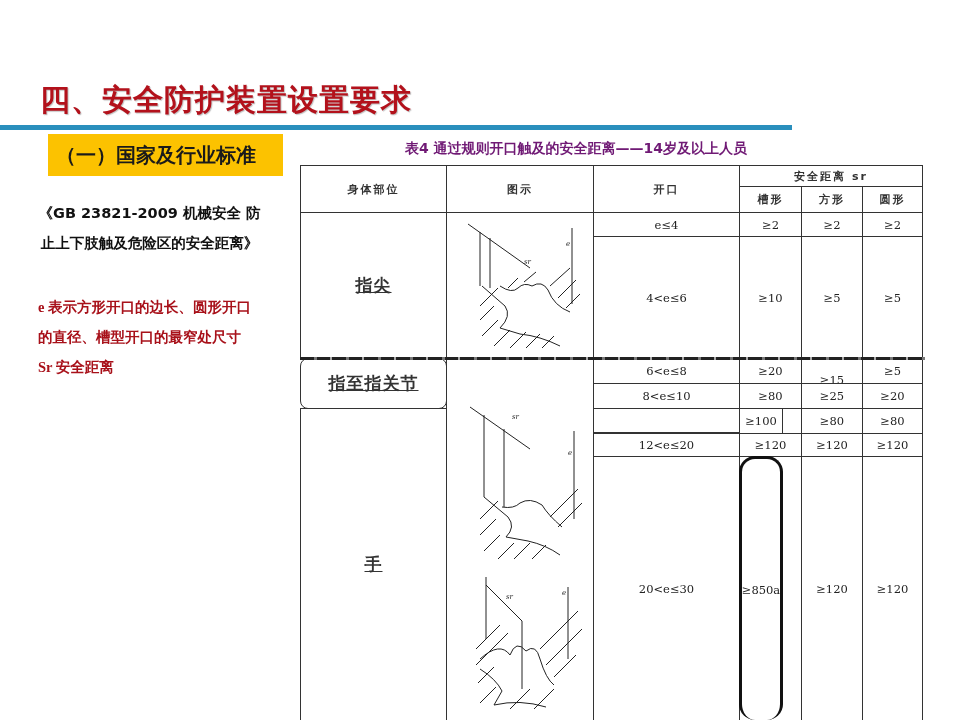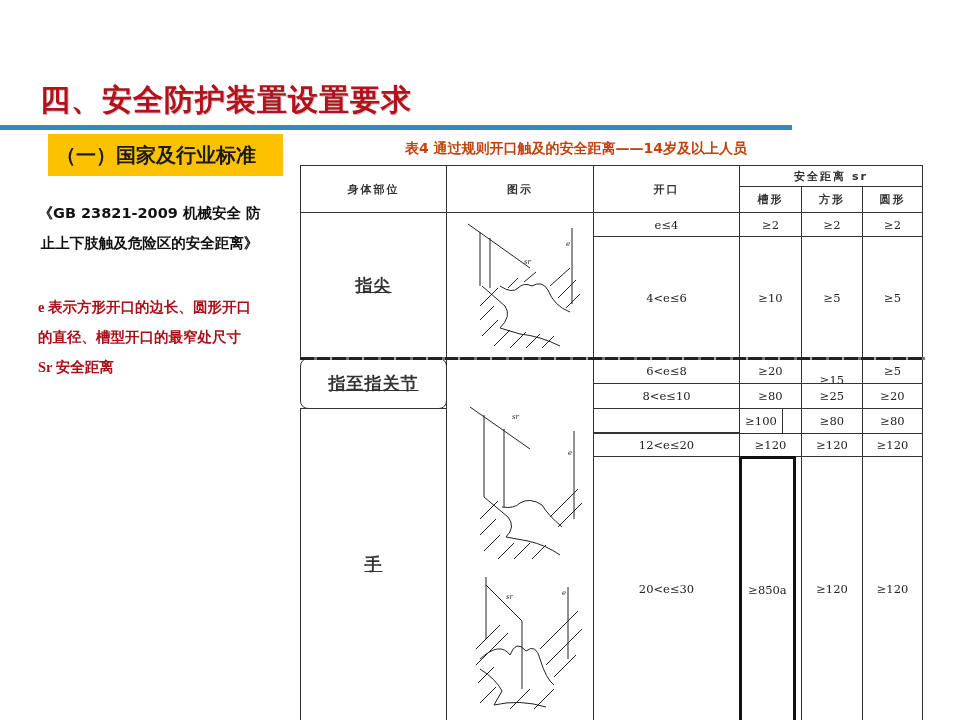--- a/index.html
+++ b/index.html
@@ -23,21 +23,21 @@
   .std-ref {
     position: absolute; left: 22px; top: 198px; width: 255px;
     font-size: 14.5px; font-weight: bold; color: #111; line-height: 30px; text-align: center;
   }
   .note {
     position: absolute; left: 38px; top: 292px; width: 250px;
     font-size: 14.5px; font-weight: bold; color: #a8111a; line-height: 30px; font-family: Liberation Serif, serif;
   }
   .table-caption {
     position: absolute; left: 405px; top: 140px;
-    font-size: 14px; font-weight: bold; color: #c2410c;
+    font-size: 14px; font-weight: bold; color: #701a75;
   }
 
   
   .tbl { position: absolute; left: 0; top: 0; width: 960px; height: 720px; pointer-events: none; }
   .cell {
     position: absolute; display: flex; align-items: center; justify-content: center;
     font-family: "DejaVu Serif", "Liberation Serif", serif; font-size: 11.5px; color: #222;
     border: 1px solid #333; background: #fff; pointer-events: auto;
   }
   .cell.hdr { font-family: "DejaVu Sans", sans-serif; font-weight: bold; font-size: 11px; color: #333; letter-spacing: 2px; text-align: right; }
@@ -251,21 +251,21 @@
   <div class="cell" style="left:801px;top:433px;width:62px;height:24px;">
       <span>≥120</span>
     </div>
   <div class="cell" style="left:862px;top:433px;width:61px;height:24px;">
       <span>≥120</span>
     </div>
 
   <div class="cell open-b" style="left:593px;top:456px;width:147px;height:264px;">
       <span>20&lt;e≤30</span>
     </div>
-  <div class="cell open-b thick-l thick-r thick-t" style="left:739px;top:456px;width:57px;height:264px;">
+  <div class="cell open-b thick-l thick-r thick-t" style="left:739px;top:456px;width:44px;height:264px;border-radius:16px;">
       <span>≥850a</span>
     </div>
   <div class="cell open-b" style="left:801px;top:456px;width:62px;height:264px;">
       <span>≥120</span>
     </div>
   <div class="cell open-b" style="left:862px;top:456px;width:61px;height:264px;">
       <span>≥120</span>
     </div>
 
   <div class="dash-rule"></div>

